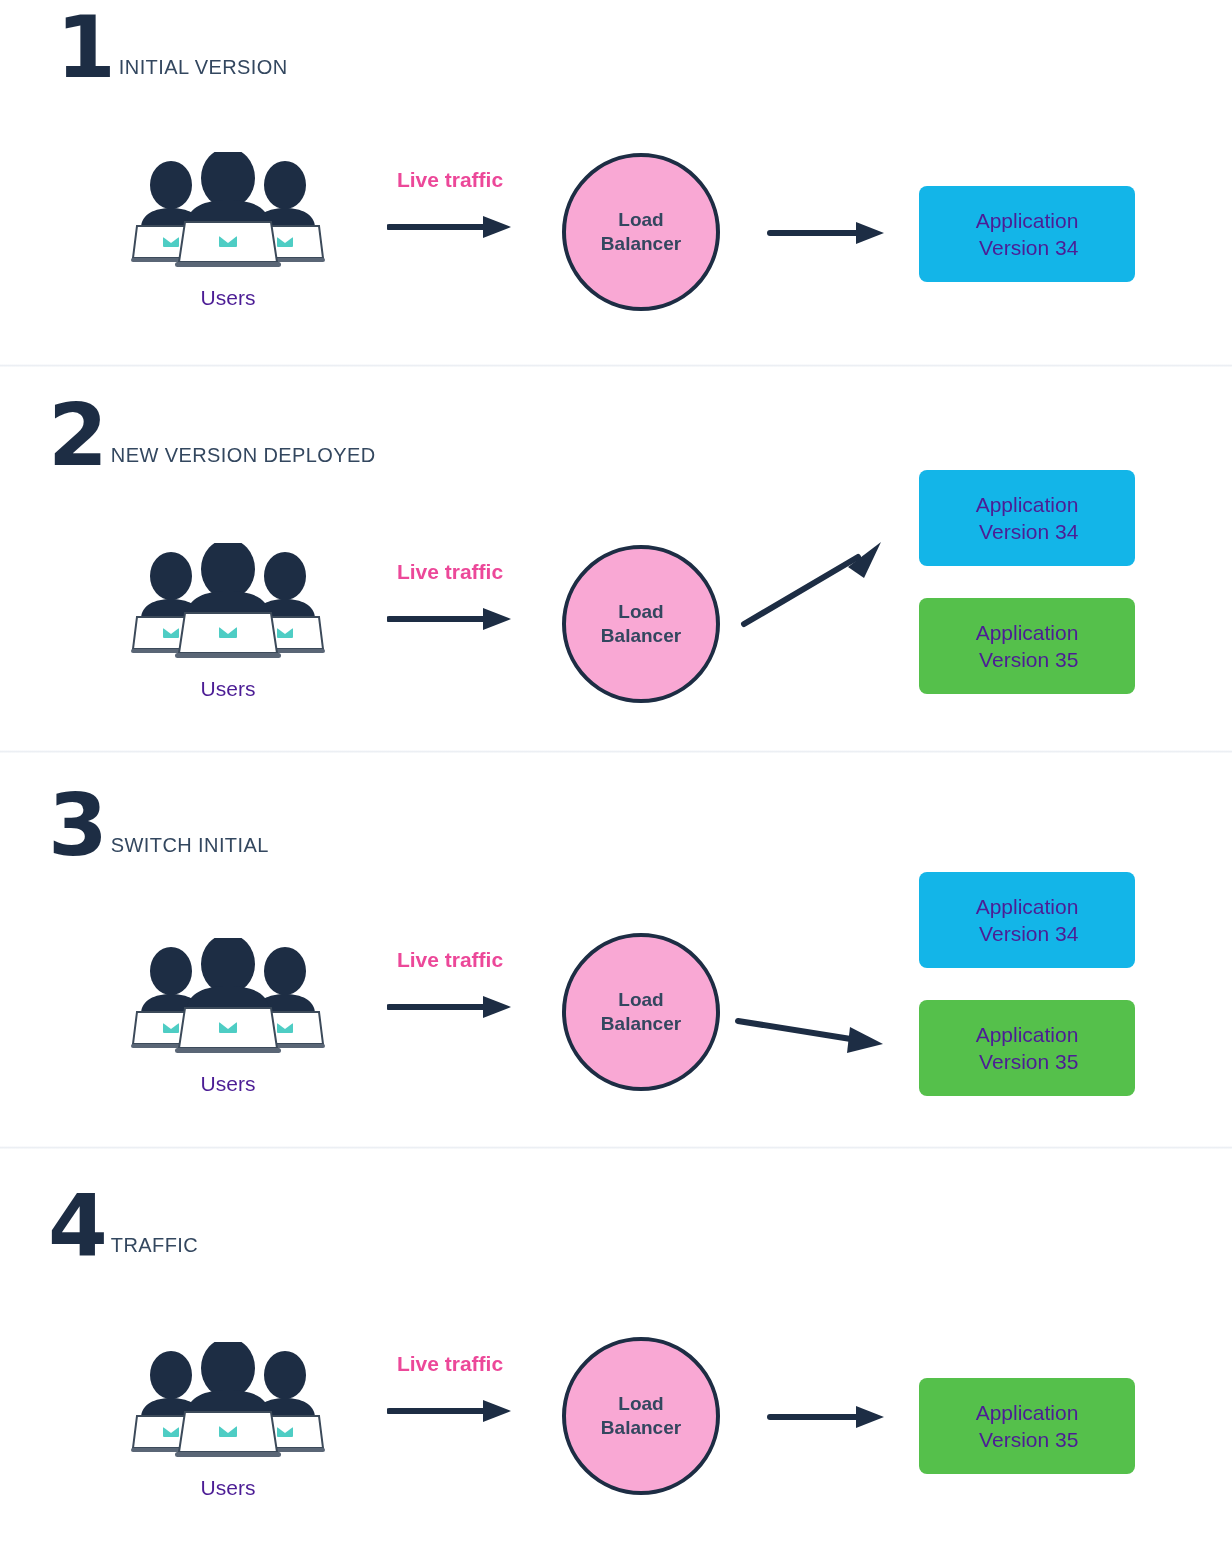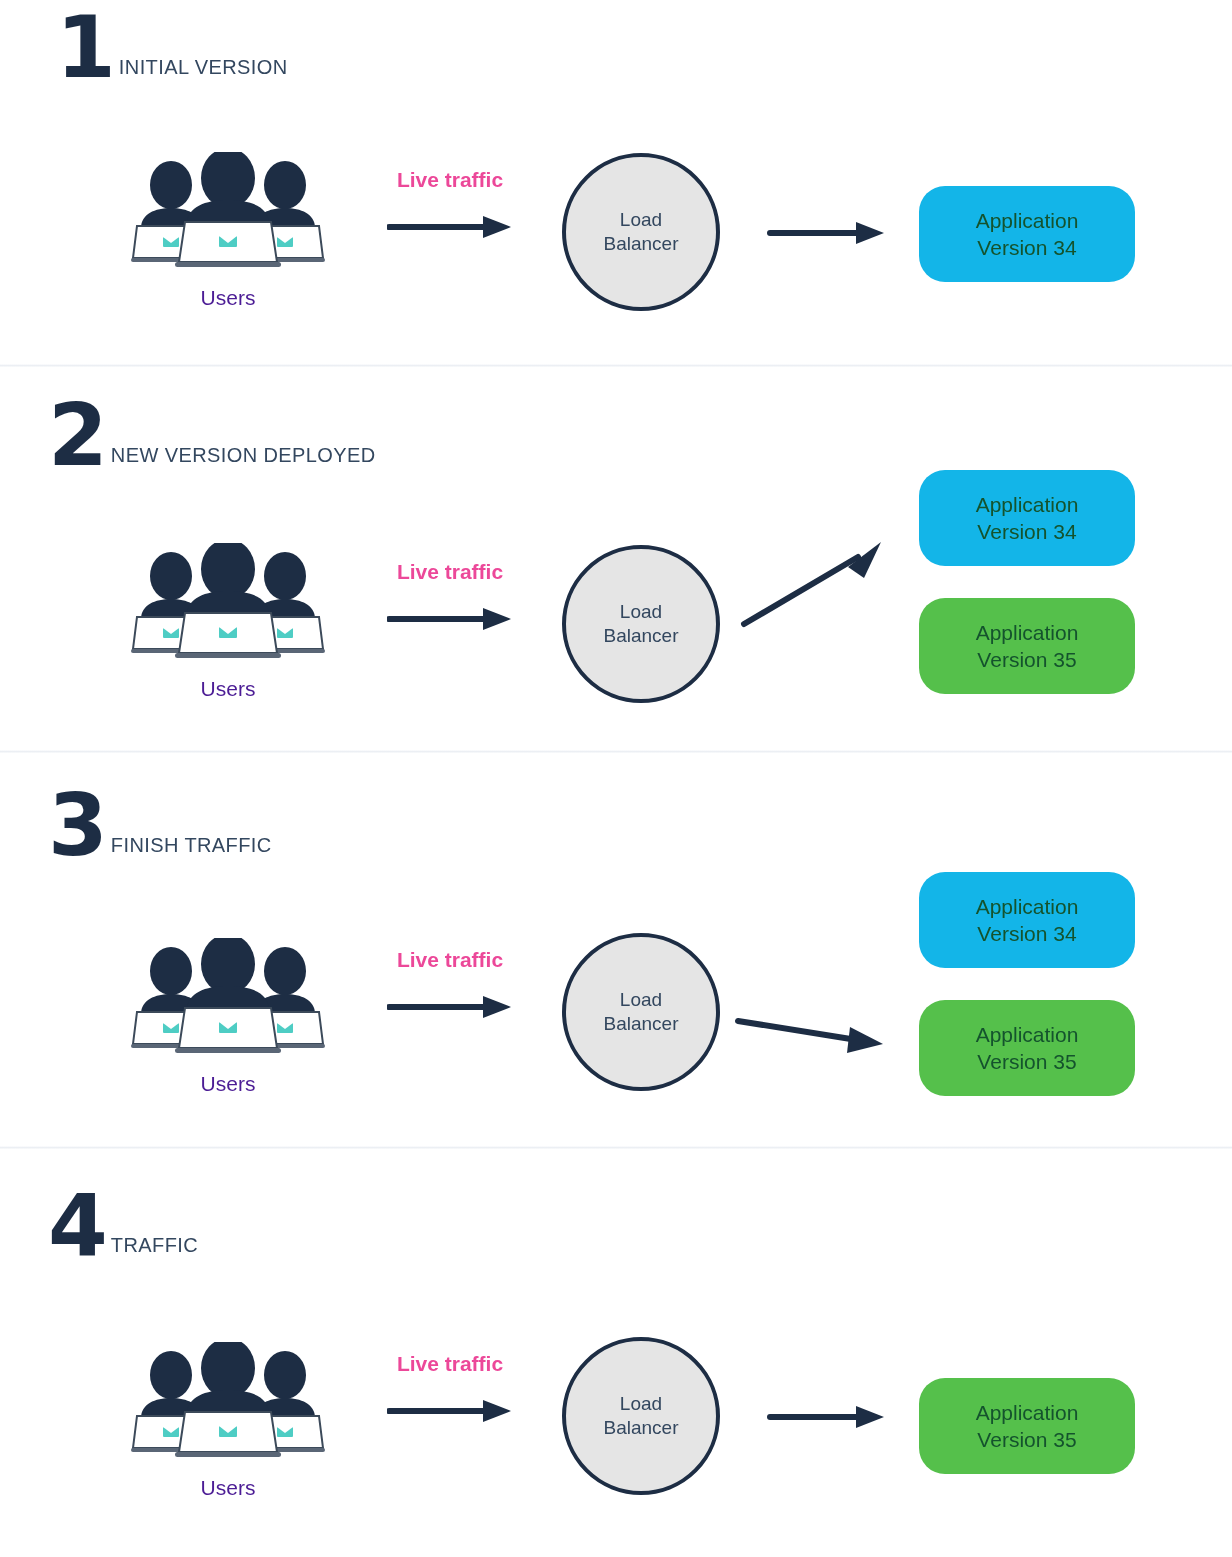--- a/index.html
+++ b/index.html
@@ -90,46 +90,47 @@
     margin-bottom: 22px;
     white-space: nowrap;
   }
 
   
   .load-balancer {
     position: absolute;
     width: 158px;
     height: 158px;
     border-radius: 50%;
-    background: #e5e5e5;
+    background: #f9a8d4;
     border: 4px solid #1d2d44;
     box-sizing: border-box;
     display: flex;
     align-items: center;
     justify-content: center;
     text-align: center;
+    font-weight: bold;
   }
   .lb-text {
     font-size: 19px;
     line-height: 1.28;
     color: #33475f;
     font-family: "Liberation Sans", sans-serif;
   }
 
   
   .app-box {
     position: absolute;
     width: 216px;
     height: 96px;
-    border-radius: 26px;
+    border-radius: 8px;
     display: flex;
     align-items: center;
     justify-content: center;
-    text-align: center;
-    color: #14532d;
+    text-align: right;
+    color: #4c1d95;
     font-size: 21px;
     line-height: 1.3;
   }
   .app-box.blue  { background: #13b5e8; }
   .app-box.green { background: #54c martin; }
   .app-box.green { background: #55c council; }
   .app-box.green { background: #58c council; }
   .app-box.green { background: #55c04b; }
 
   
@@ -284,21 +285,21 @@
       </div>
     </div>
 
     <div class="step-divider" style="top:750px;"></div>
   </div>
 
   <div class="step">
 
     <div class="step-header" style="left:48px; top:790px;">
       <span class="step-number">3</span>
-      <span class="step-title">FINISH TRAFFIC</span>
+      <span class="step-title">SWITCH INITIAL</span>
     </div>
 
     <div class="users-block" style="left:118px; top:938px;">
       <svg class="users-icon" width="198" height="118" viewBox="0 0 198 118">
         <ellipse cx="42" cy="33" rx="21" ry="24" fill="#1d2d44"></ellipse>
         <path d="M12 76 C12 62 26 56 42 56 C58 56 72 62 72 76 Z" fill="#1d2d44"></path>
         <ellipse cx="156" cy="33" rx="21" ry="24" fill="#1d2d44"></ellipse>
         <path d="M126 76 C126 62 140 56 156 56 C172 56 186 62 186 76 Z" fill="#1d2d44"></path>
         <path d="M8 74 L76 74 L80 106 L4 106 Z" fill="#ffffff" stroke="#3c4a5a" stroke-width="2"></path>
         <rect x="2" y="106" width="80" height="4" rx="2" fill="#5a6676"></rect>

